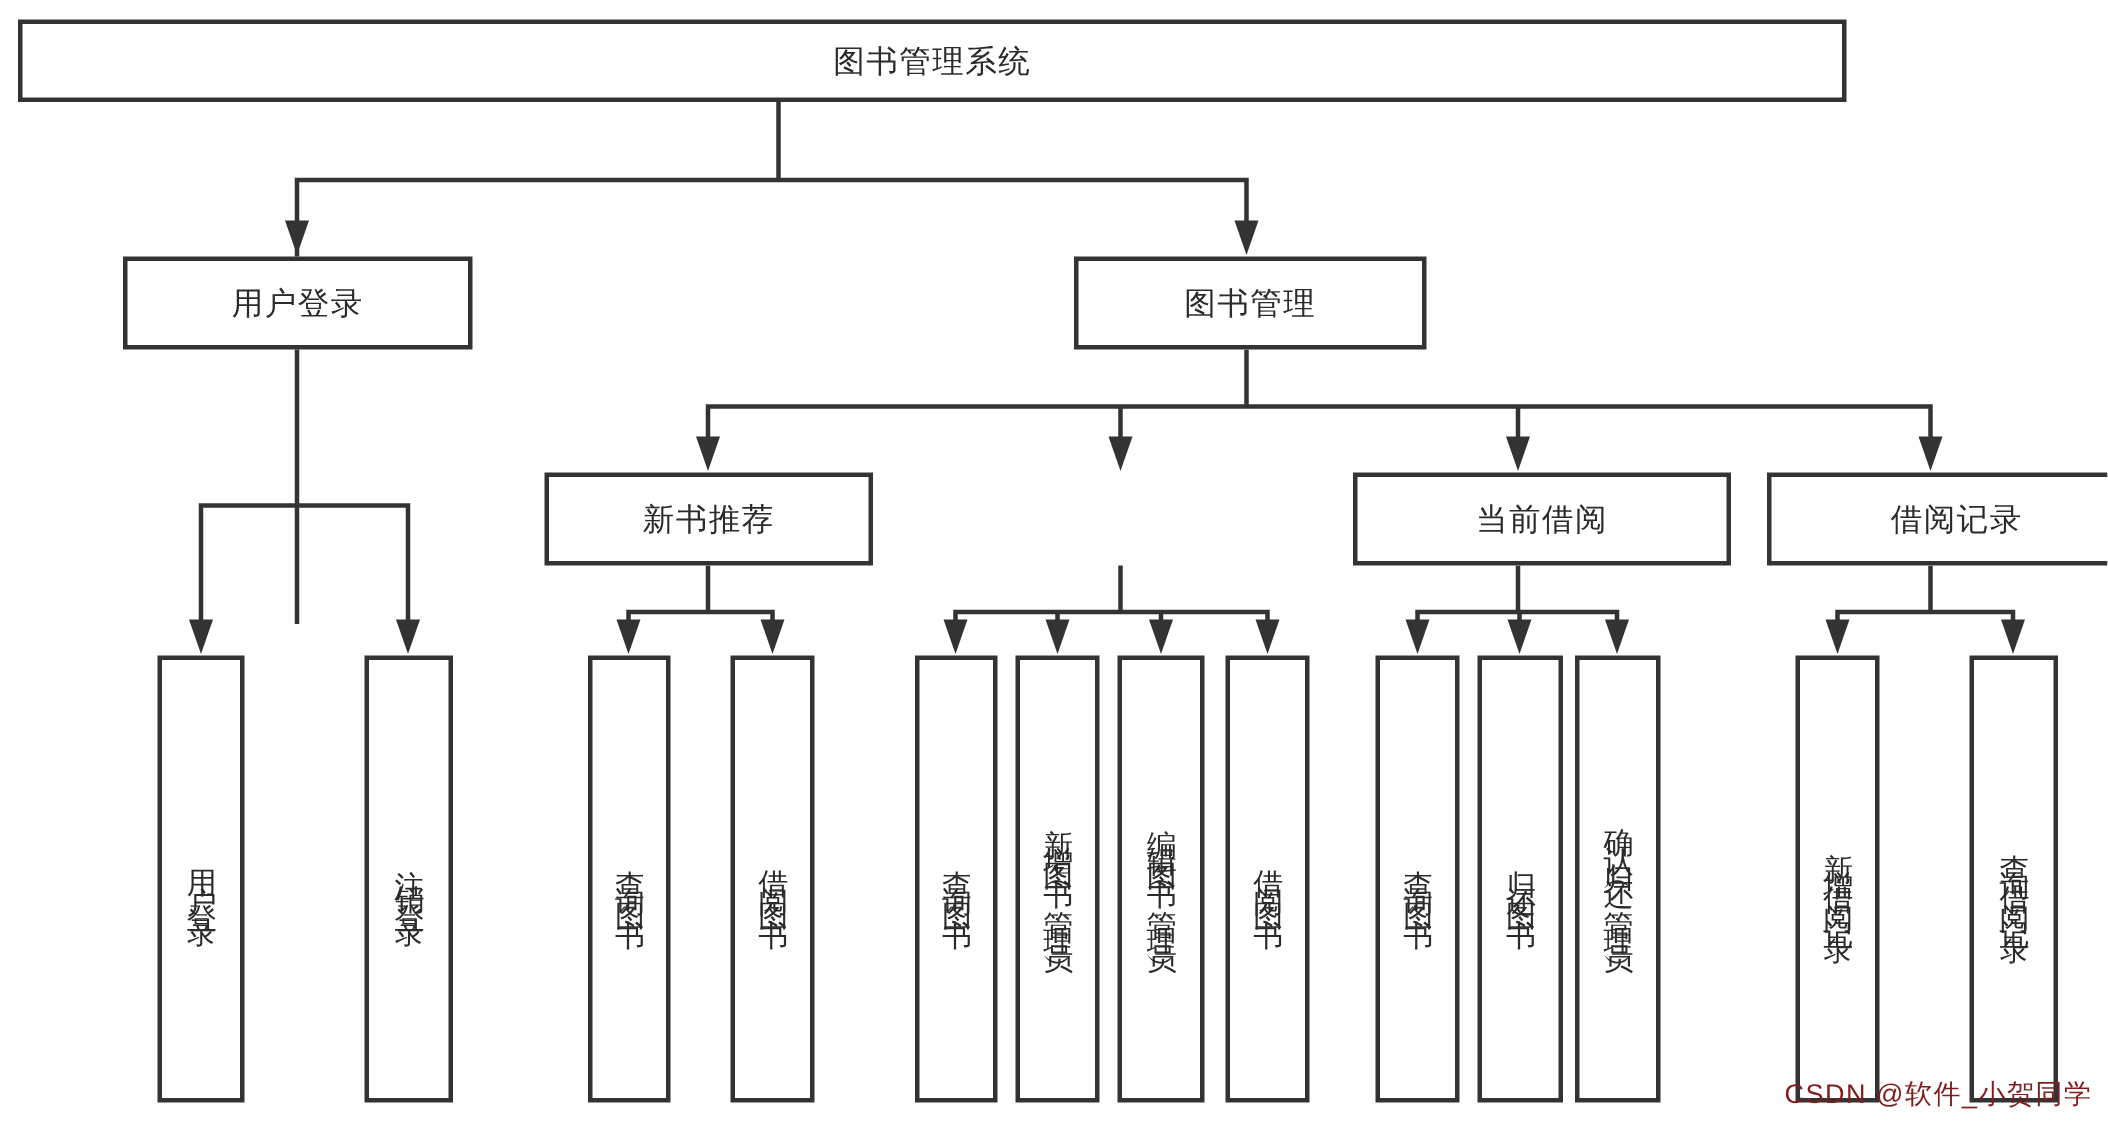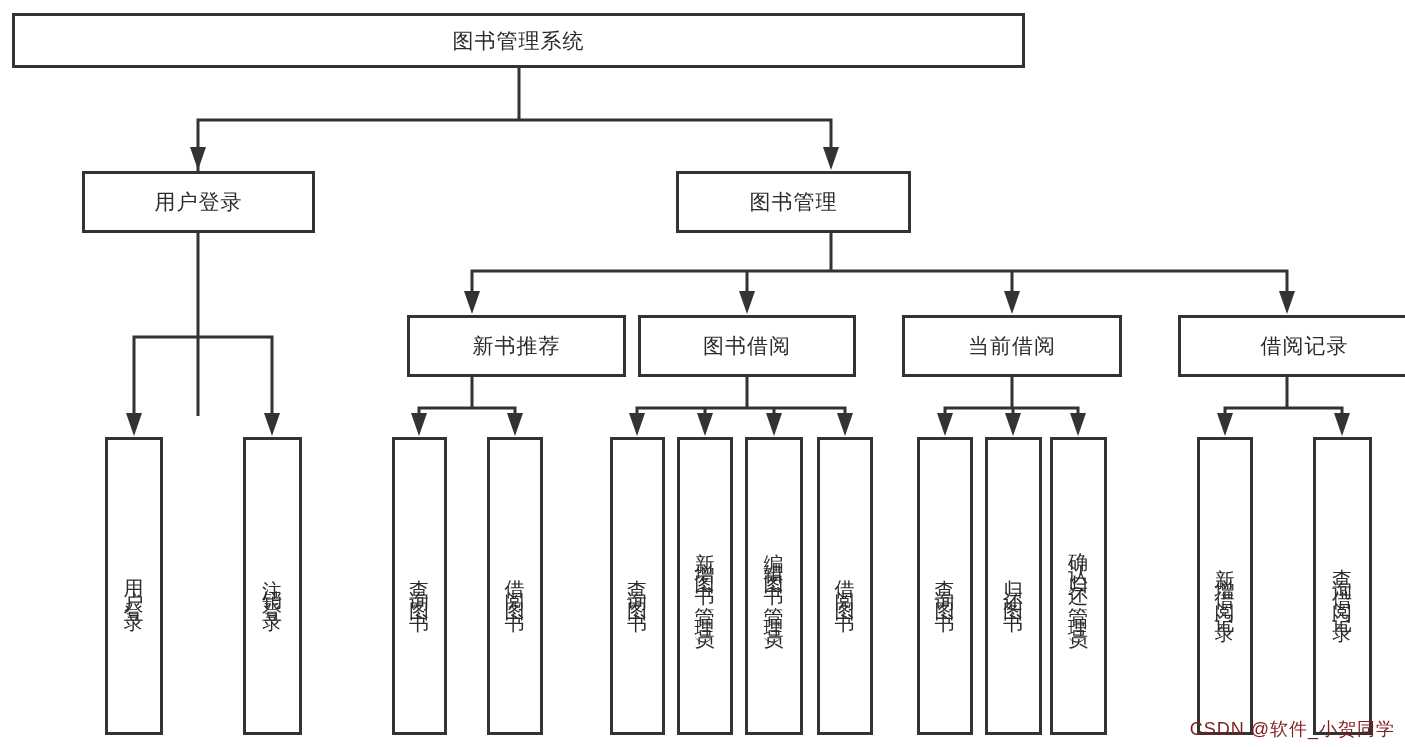--- a/index.html
+++ b/index.html
@@ -90,38 +90,35 @@
              M705,436 L697,413 L713,413 Z
              M774,436 L766,413 L782,413 Z
              M845,436 L837,413 L853,413 Z
              M945,436 L937,413 L953,413 Z
              M1013,436 L1005,413 L1021,413 Z
              M1078,436 L1070,413 L1086,413 Z
              M1225,436 L1217,413 L1233,413 Z
              M1342,436 L1334,413 L1350,413 Z" fill="#333333" stroke="none"></path>
   </svg>
 
-  <div class="node h-node" style="left:12px; top:13px; width:1013px; height:55px;">
+  <div class="node h-node" style="left:12px; top:13px; width:1219px; height:55px;">
     <span>图书管理系统</span>
   </div>
 
   <div class="node h-node" style="left:82px; top:171px; width:233px; height:62px;">
     <span>用户登录</span>
   </div>
-  <div class="node h-node" style="left:676px; top:171px; width:235px; height:62px;">
+  <div class="node h-node" style="left:716px; top:171px; width:235px; height:62px;">
     <span>图书管理</span>
   </div>
 
-  <div class="node h-node" style="left:363px; top:315px; width:219px; height:62px;margin-left:44px;">
+  <div class="node h-node" style="left:363px; top:315px; width:219px; height:62px;">
     <span>新书推荐</span>
   </div>
-  <div class="node h-node" style="left:638px; top:315px; width:218px; height:62px;">
-    <span>图书借阅</span>
-  </div>
-  <div class="node h-node" style="left:902px; top:315px; width:220px; height:62px;text-align:right;">
+  <div class="node h-node" style="left:902px; top:315px; width:252px; height:62px;text-align:right;">
     <span>当前借阅</span>
   </div>
   <div class="node h-node" style="left:1178px; top:315px; width:253px; height:62px;">
     <span>借阅记录</span>
   </div>
 
   <div class="node v-node" style="left:105px; top:437px; width:58px; height:298px;">
     <span class="vtext">用户登录</span>
   </div>
   <div class="node v-node" style="left:243px; top:437px; width:59px; height:298px;">

